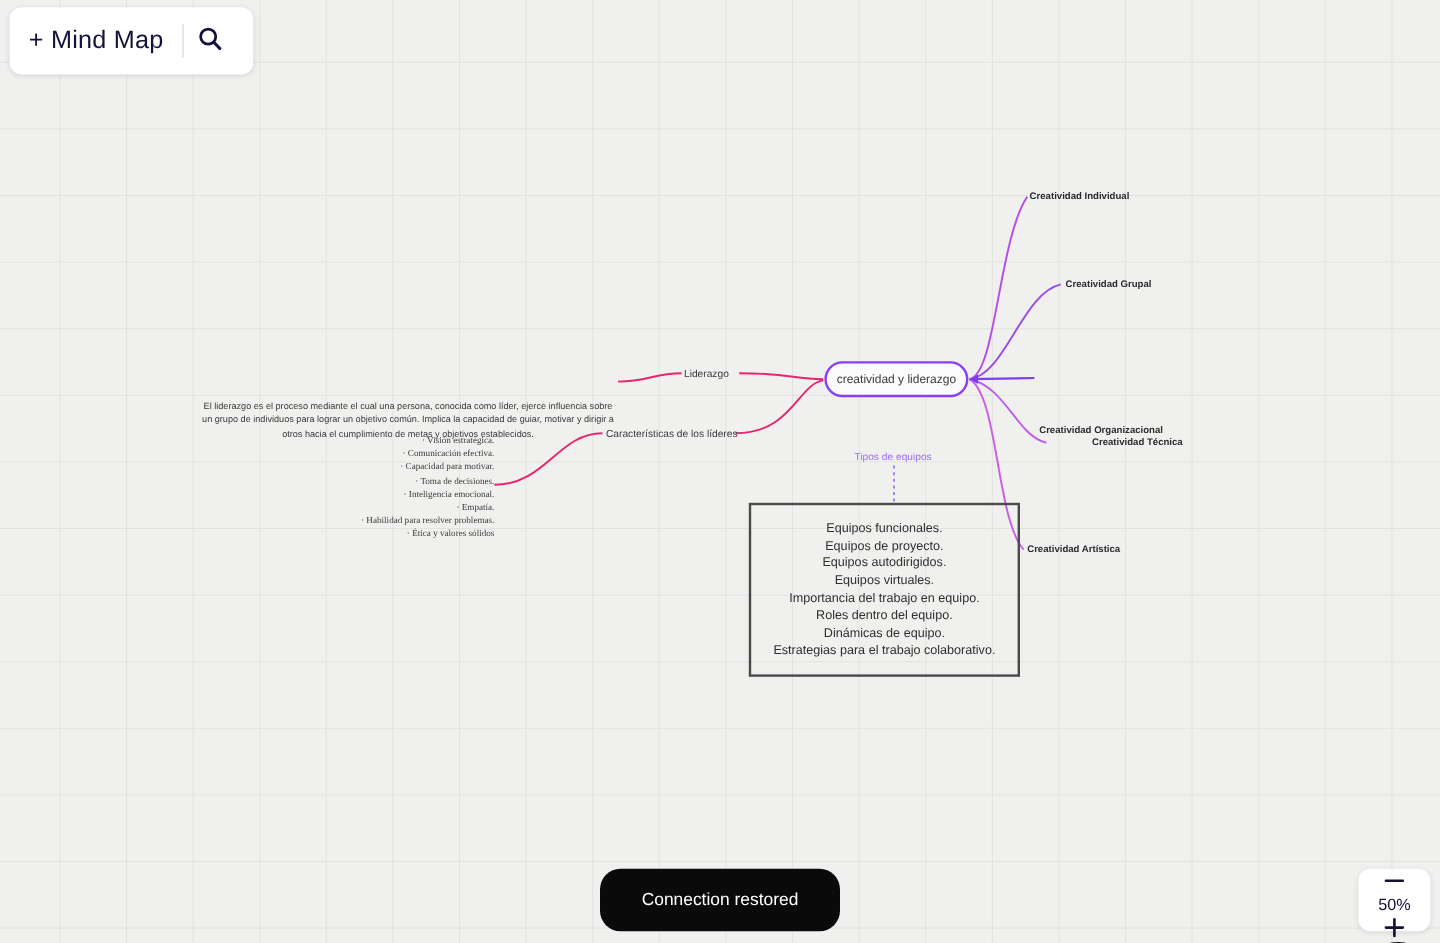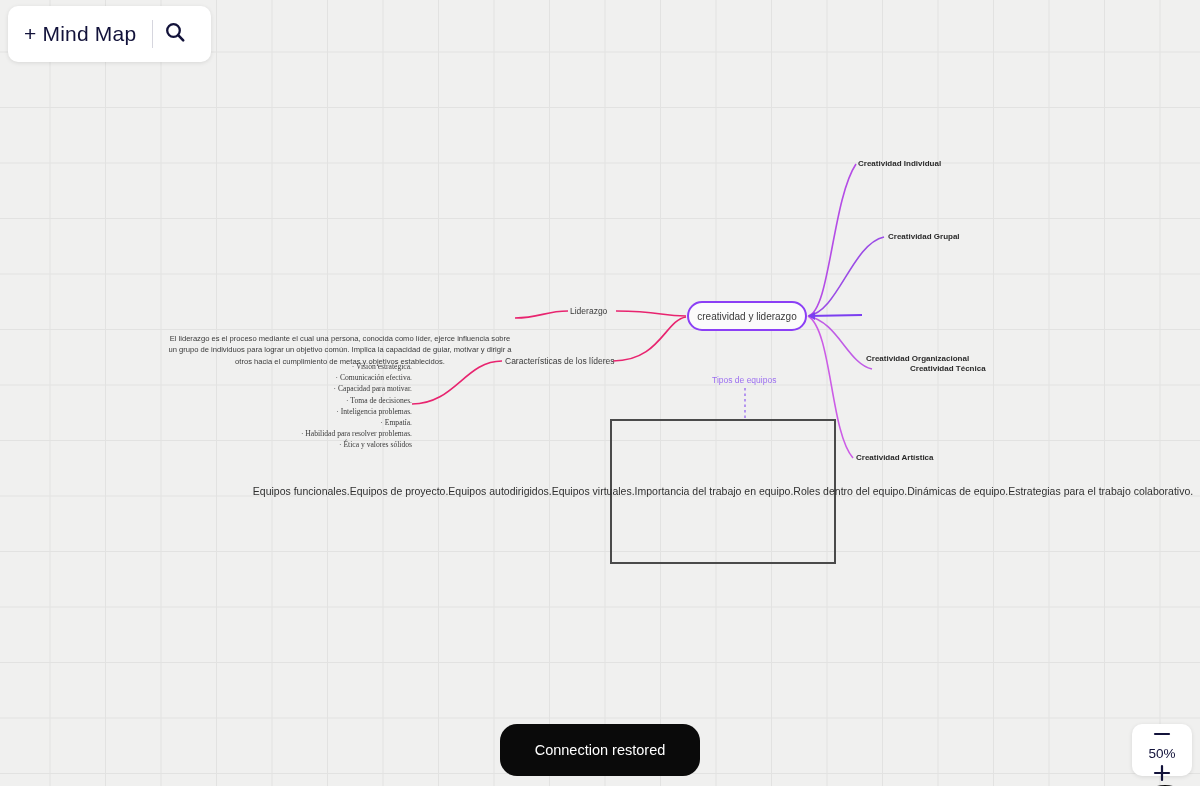--- a/index.html
+++ b/index.html
@@ -81,25 +81,25 @@
 
   .bullet-block {
     position: absolute;
     font-size: 7.6px; line-height: 11.2px; color: #3a3a3a;
     text-align: right; z-index: 11; cursor: pointer; font-family: Liberation Serif, serif;
   }
   .bullet-block .bullet-line { white-space: nowrap; }
 
   .box-block {
     position: absolute;
-    left: 610px; top: 419px;
+    left: 624px; top: 419px;
     width: 226px; height: 145px;
     border: 2px solid #4a4a4a;
     background: transparent;
-    display: flex; 
+    display: flex; flex-direction: column;
     align-items: center; justify-content: center;
     z-index: 11; cursor: pointer;
   }
   .box-block .box-line {
     font-size: 10.5px; line-height: 14.6px; color: #2f2f2f;
     white-space: nowrap; text-align: center;
   }
 
   
   .toast {
@@ -186,21 +186,21 @@
   <div class="para-block" style="left:165px; top:301px; width:350px;margin-top:32px;">El liderazgo es el proceso mediante el cual una persona, conocida como líder, ejerce influencia sobre un grupo de individuos para lograr un objetivo común. Implica la capacidad de guiar, motivar y dirigir a otros hacia el cumplimiento de metas y objetivos establecidos.</div>
 
   <div class="pink-label" style="left:570px; top:306px;">Liderazgo</div>
   <div class="pink-label" style="left:505px; top:356px;">Características de los líderes</div>
 
   <div class="bullet-block" style="left:250px; top:361px; width:162px;">
     <div class="bullet-line">·   Visión estratégica.</div>
     <div class="bullet-line">·   Comunicación efectiva.</div>
     <div class="bullet-line">·   Capacidad para motivar.</div>
     <div class="bullet-line">·   Toma de decisiones.</div>
-    <div class="bullet-line">·   Inteligencia problemas.</div>
+    <div class="bullet-line">·   Inteligencia emocional.</div>
     <div class="bullet-line">·   Empatía.</div>
     <div class="bullet-line">·   Habilidad para resolver problemas.</div>
     <div class="bullet-line">·   Ética y valores sólidos</div>
   </div>
 
   <div class="leaf" style="left:858px; top:159px;">Creatividad Individual</div>
   <div class="leaf" style="left:888px; top:232px;">Creatividad Grupal</div>
   <div class="leaf" style="left:866px; top:310px;margin-top:44px;">Creatividad Organizacional</div>
   <div class="leaf" style="left:874px; top:364px;margin-left:36px;">Creatividad Técnica</div>
   <div class="leaf" style="left:856px; top:453px;">Creatividad Artística</div>

